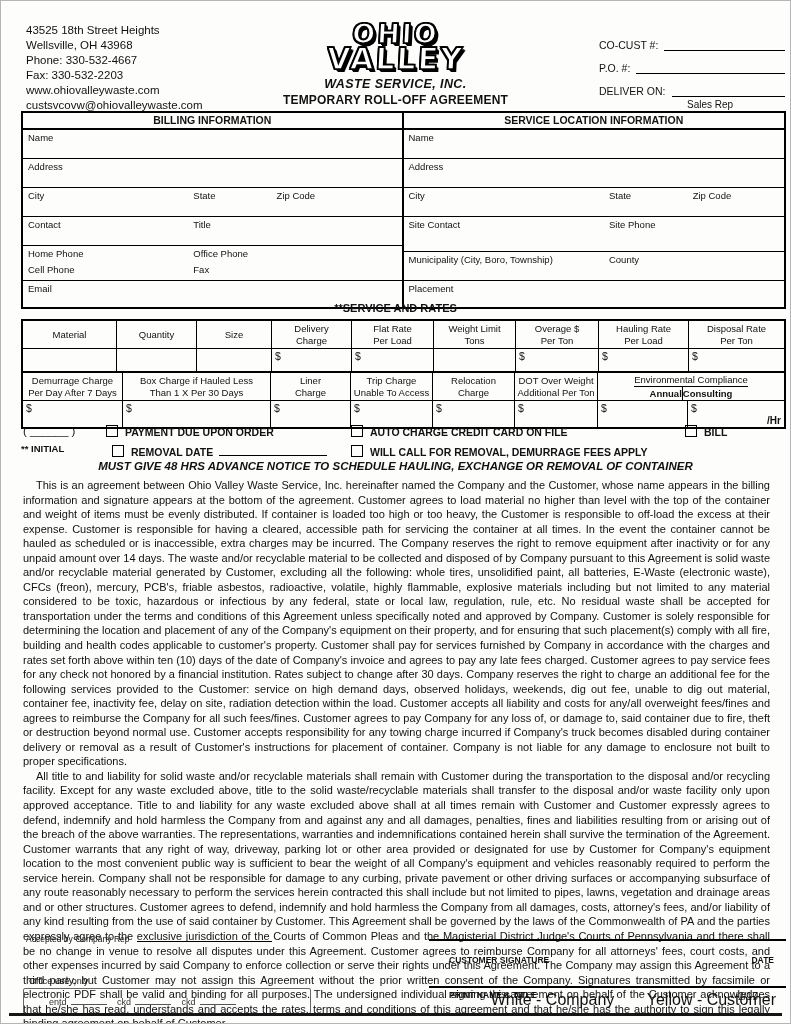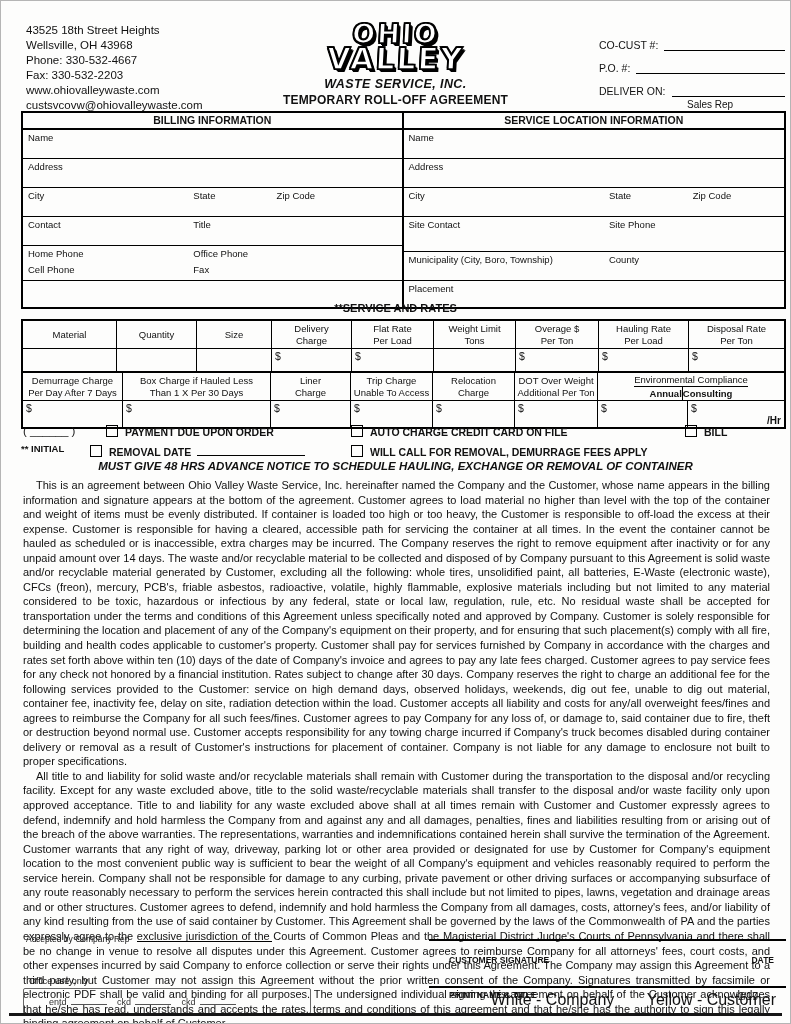--- a/index.html
+++ b/index.html
@@ -143,20 +143,23 @@
       </div>
       <div class="irow r28">
         <span class="flabel">Contact</span>
         <span class="flabel p45">Title</span>
       </div>
       <div class="irow r34">
         <span class="flabel">Home Phone</span>
         <span class="flabel p45">Office Phone</span>
         <span class="flabel l2">Cell Phone</span>
         <span class="flabel p45 l2">Fax</span>
+      </div>
+      <div class="irow r26 last">
+        <span class="flabel">Email</span>
       </div>
     </div>
     <div class="half">
       <div class="ihead">SERVICE LOCATION INFORMATION</div>
       <div class="irow r28">
         <span class="flabel">Name</span>
       </div>
       <div class="irow r28">
         <span class="flabel">Address</span>
       </div>
@@ -250,21 +253,21 @@
 
     <span class="opt" style="left:85px; top:0;">
       <span class="cb"></span><span>PAYMENT DUE UPON ORDER</span>
     </span>
     <span class="opt" style="left:330px; top:0;">
       <span class="cb"></span><span>AUTO CHARGE CREDIT CARD ON FILE</span>
     </span>
     <span class="opt" style="left:664px; top:0;">
       <span class="cb"></span><span>BILL</span>
     </span>
-    <span class="opt" style="left:69px; top:20px;">
+    <span class="opt" style="left:91px; top:20px;">
       <span class="cb"></span><span>REMOVAL DATE</span><span class="rd-line"></span>
     </span>
     <span class="opt" style="left:330px; top:20px;">
       <span class="cb"></span><span>WILL CALL FOR REMOVAL, DEMURRAGE FEES APPLY</span>
     </span>
   </div>
 
   <div class="notice">MUST GIVE 48 HRS ADVANCE NOTICE TO SCHEDULE HAULING, EXCHANGE OR REMOVAL OF CONTAINER</div>
 
   <div class="terms">

